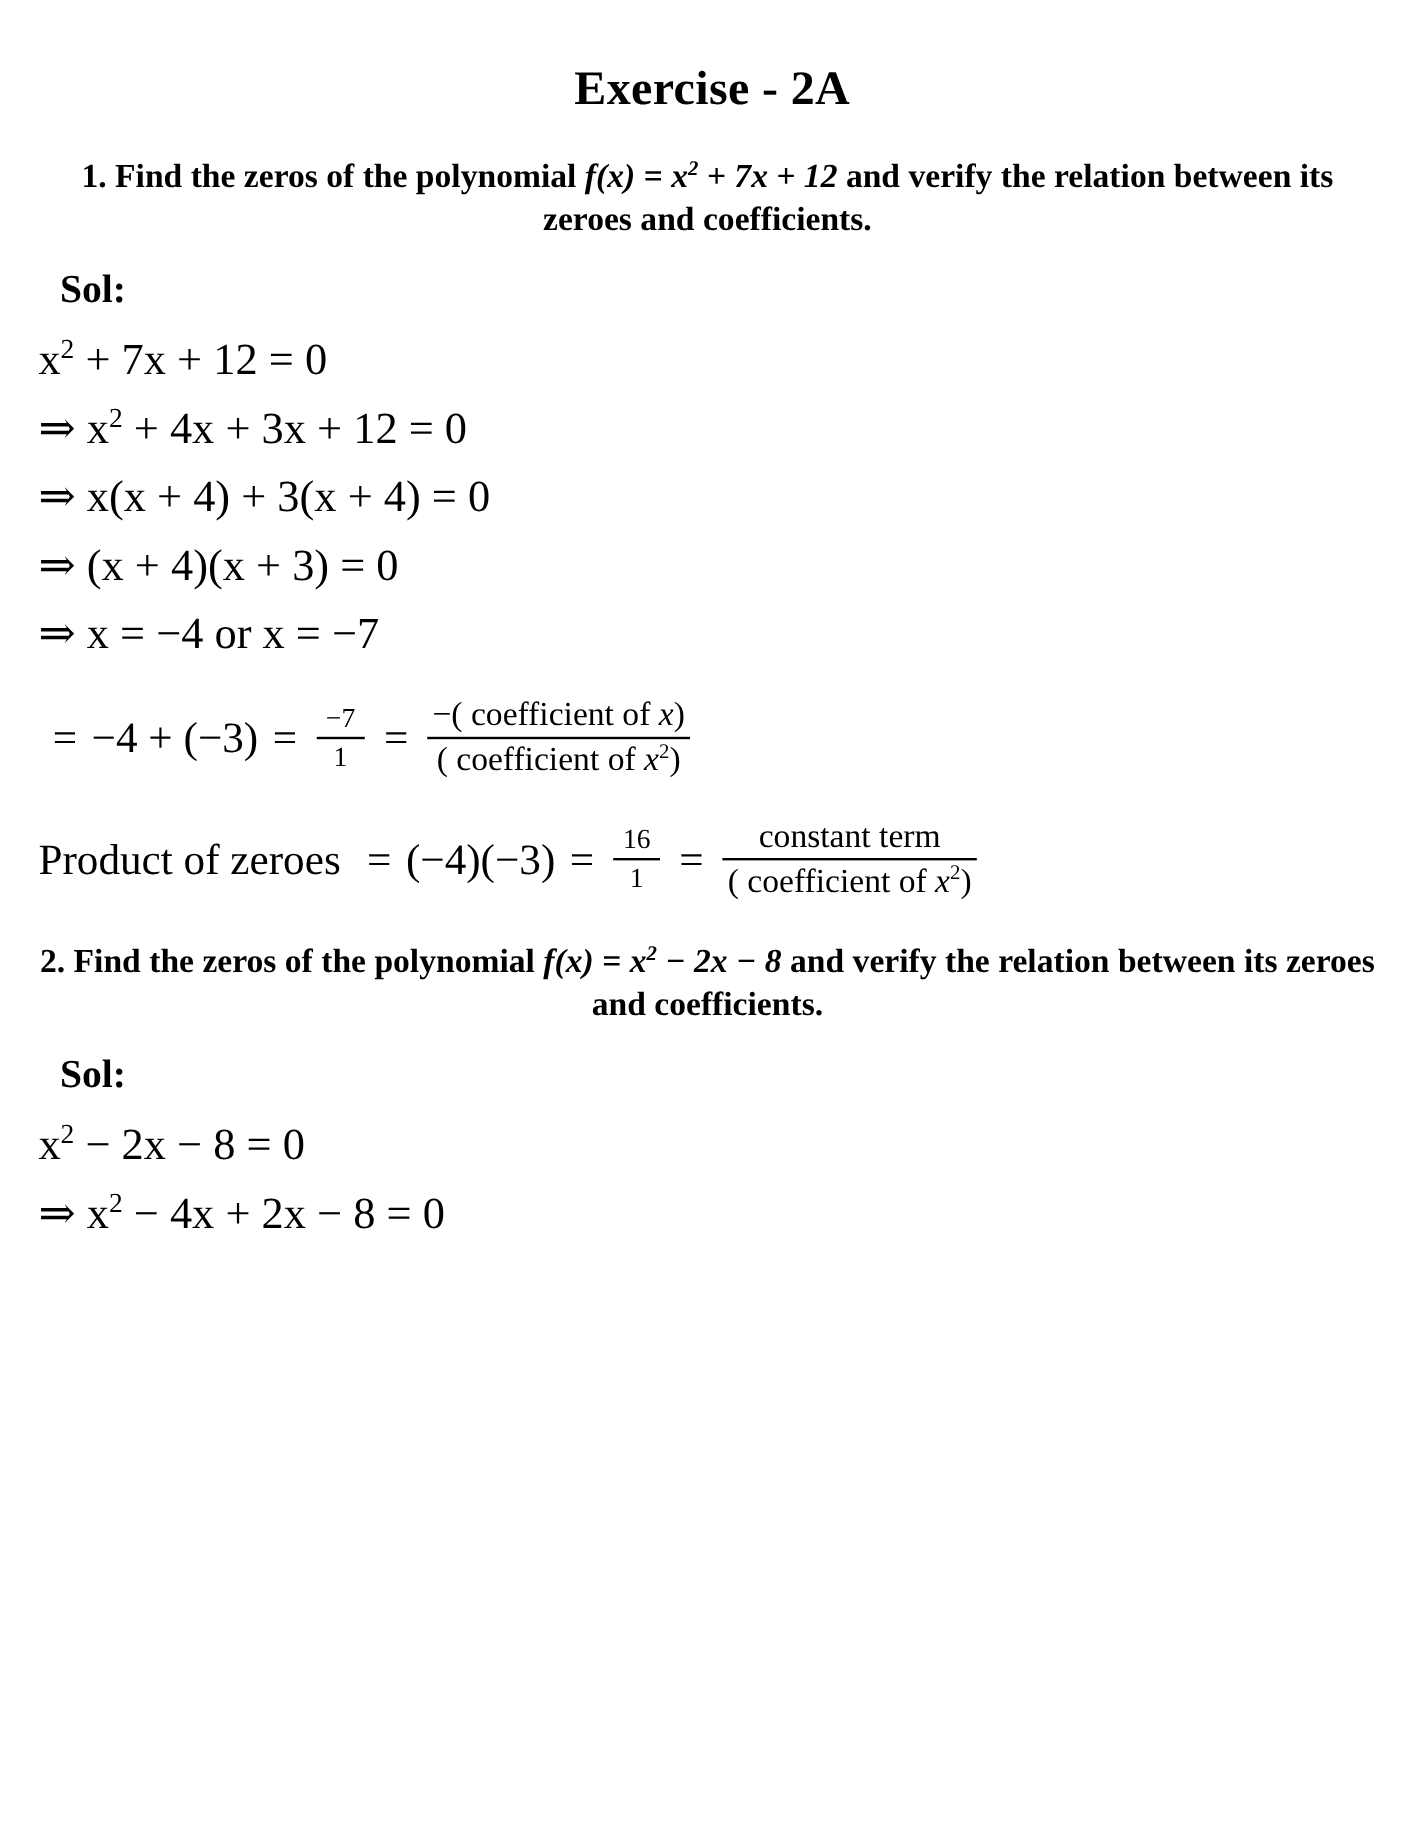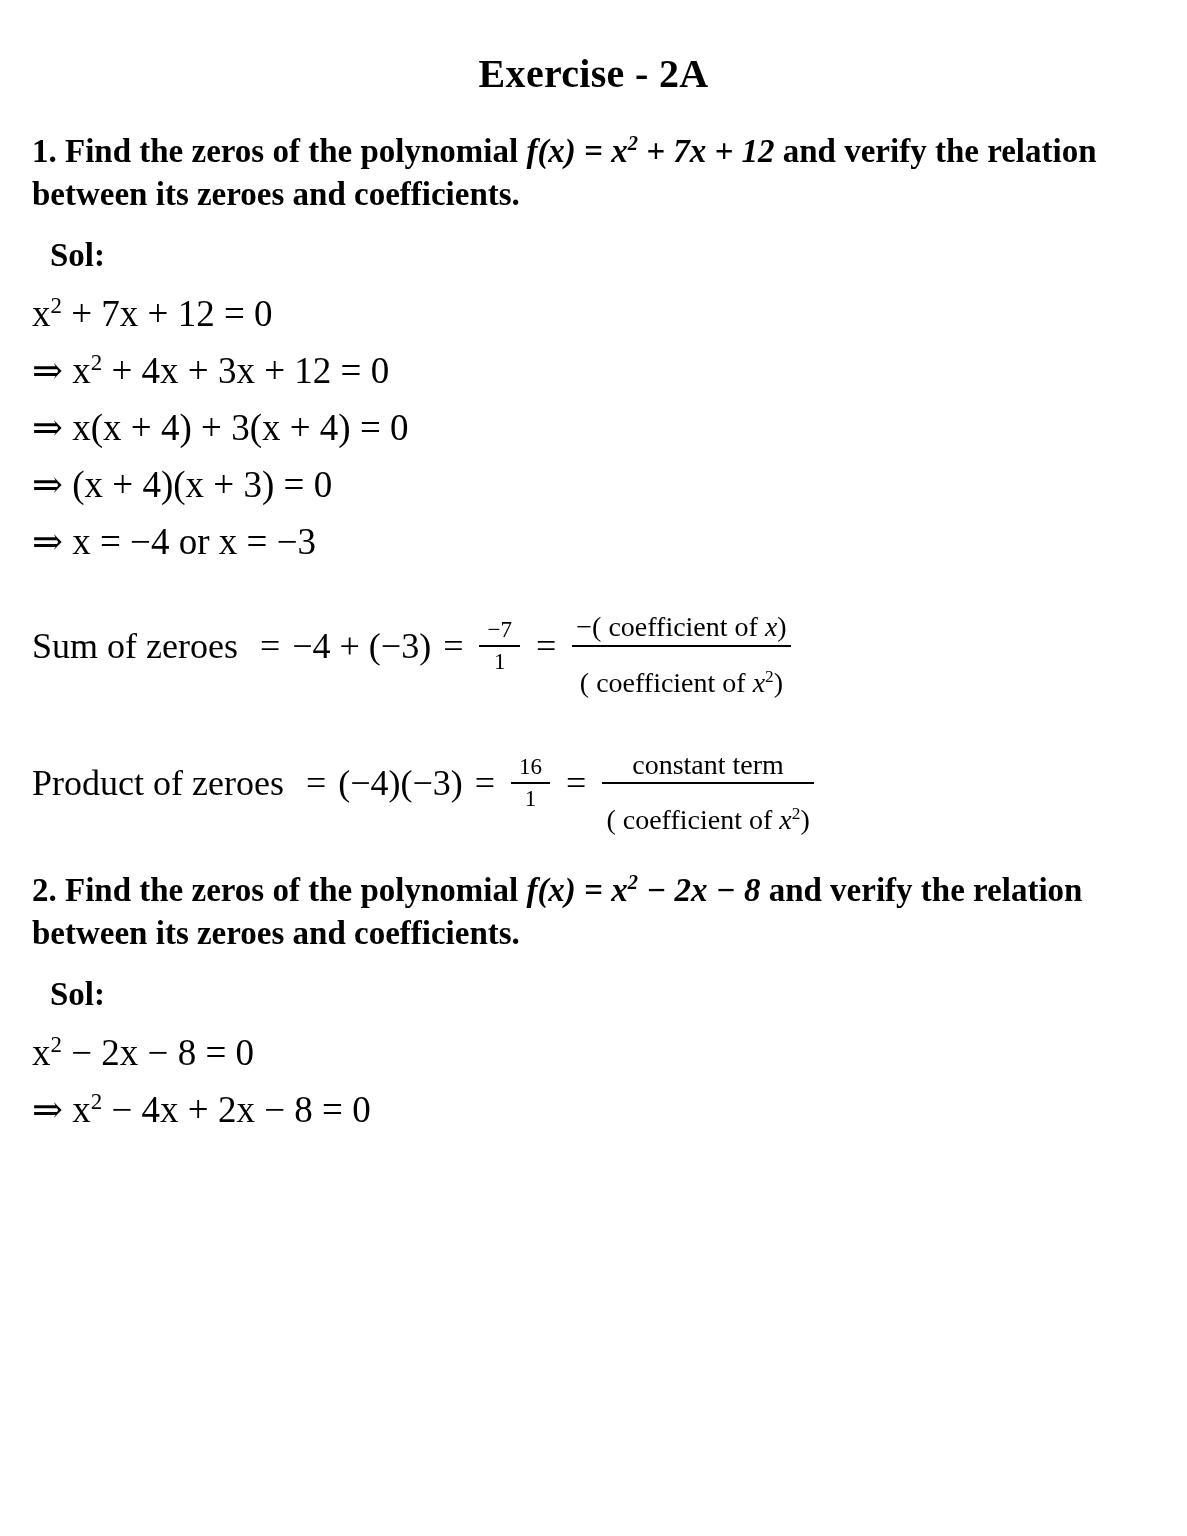--- a/index.html
+++ b/index.html
@@ -31,23 +31,24 @@
     letter-spacing: 0.3px;
     padding-top: 52px;
     line-height: 1.1;
   }
 
   
   .question {
     margin-left: 32px;
     margin-right: 40px;
     font-weight: bold;
-    font-size: 33px;
+    font-size: 28px;
     line-height: 1.30;
     margin-top: 34px;
+    text-align: center;
   }
   .question .mathi {
     font-style: italic;
     font-weight: bold;
   }
   .sol-label {
     margin-left: 50px;
     font-weight: bold;
     font-size: 33px;
     margin-top: 20px;
@@ -113,21 +114,20 @@
   .frac.small .den { padding: 0 8px; }
 
   
   .frac.wide {
     font-size: 28px;
   }
   .frac.wide .num,
   .frac.wide .den {
     padding: 0 4px;
     white-space: nowrap;
-    margin-top: 18px;
   }
   .frac.wide .bar { height: 2px; }
 
   .it { font-style: italic; }
 </style>
 </head>
 <body>
 
 <div class="page">
 
@@ -139,24 +139,23 @@
     <span class="mathi">f(x) = x<sup class="exp">2</sup> + 7x + 12</span>
     <span>and verify the relation between its zeroes and coefficients.</span>
   </div>
 
   <div class="sol-label">Sol:</div>
 
   <div class="eq">x<sup class="exp">2</sup> + 7x + 12 = 0</div>
   <div class="eq">⇒ x<sup class="exp">2</sup> + 4x + 3x + 12 = 0</div>
   <div class="eq">⇒ x(x + 4) + 3(x + 4) = 0</div>
   <div class="eq">⇒ (x + 4)(x + 3) = 0</div>
-  <div class="eq">⇒ x = −4 or x = −3</div>
+  <div class="eq">⇒ x = −4 or x = −7</div>
 
   <div class="relation">
-    <span class="lead">Sum of zeroes</span>
     <span class="op">=</span>
     <span>−4 + (−3)</span>
     <span class="op">=</span>
     <span class="frac small">
       <span class="num">−7</span>
       <span class="bar"></span>
       <span class="den">1</span>
     </span>
     <span class="op">=</span>
     <span class="frac wide">

